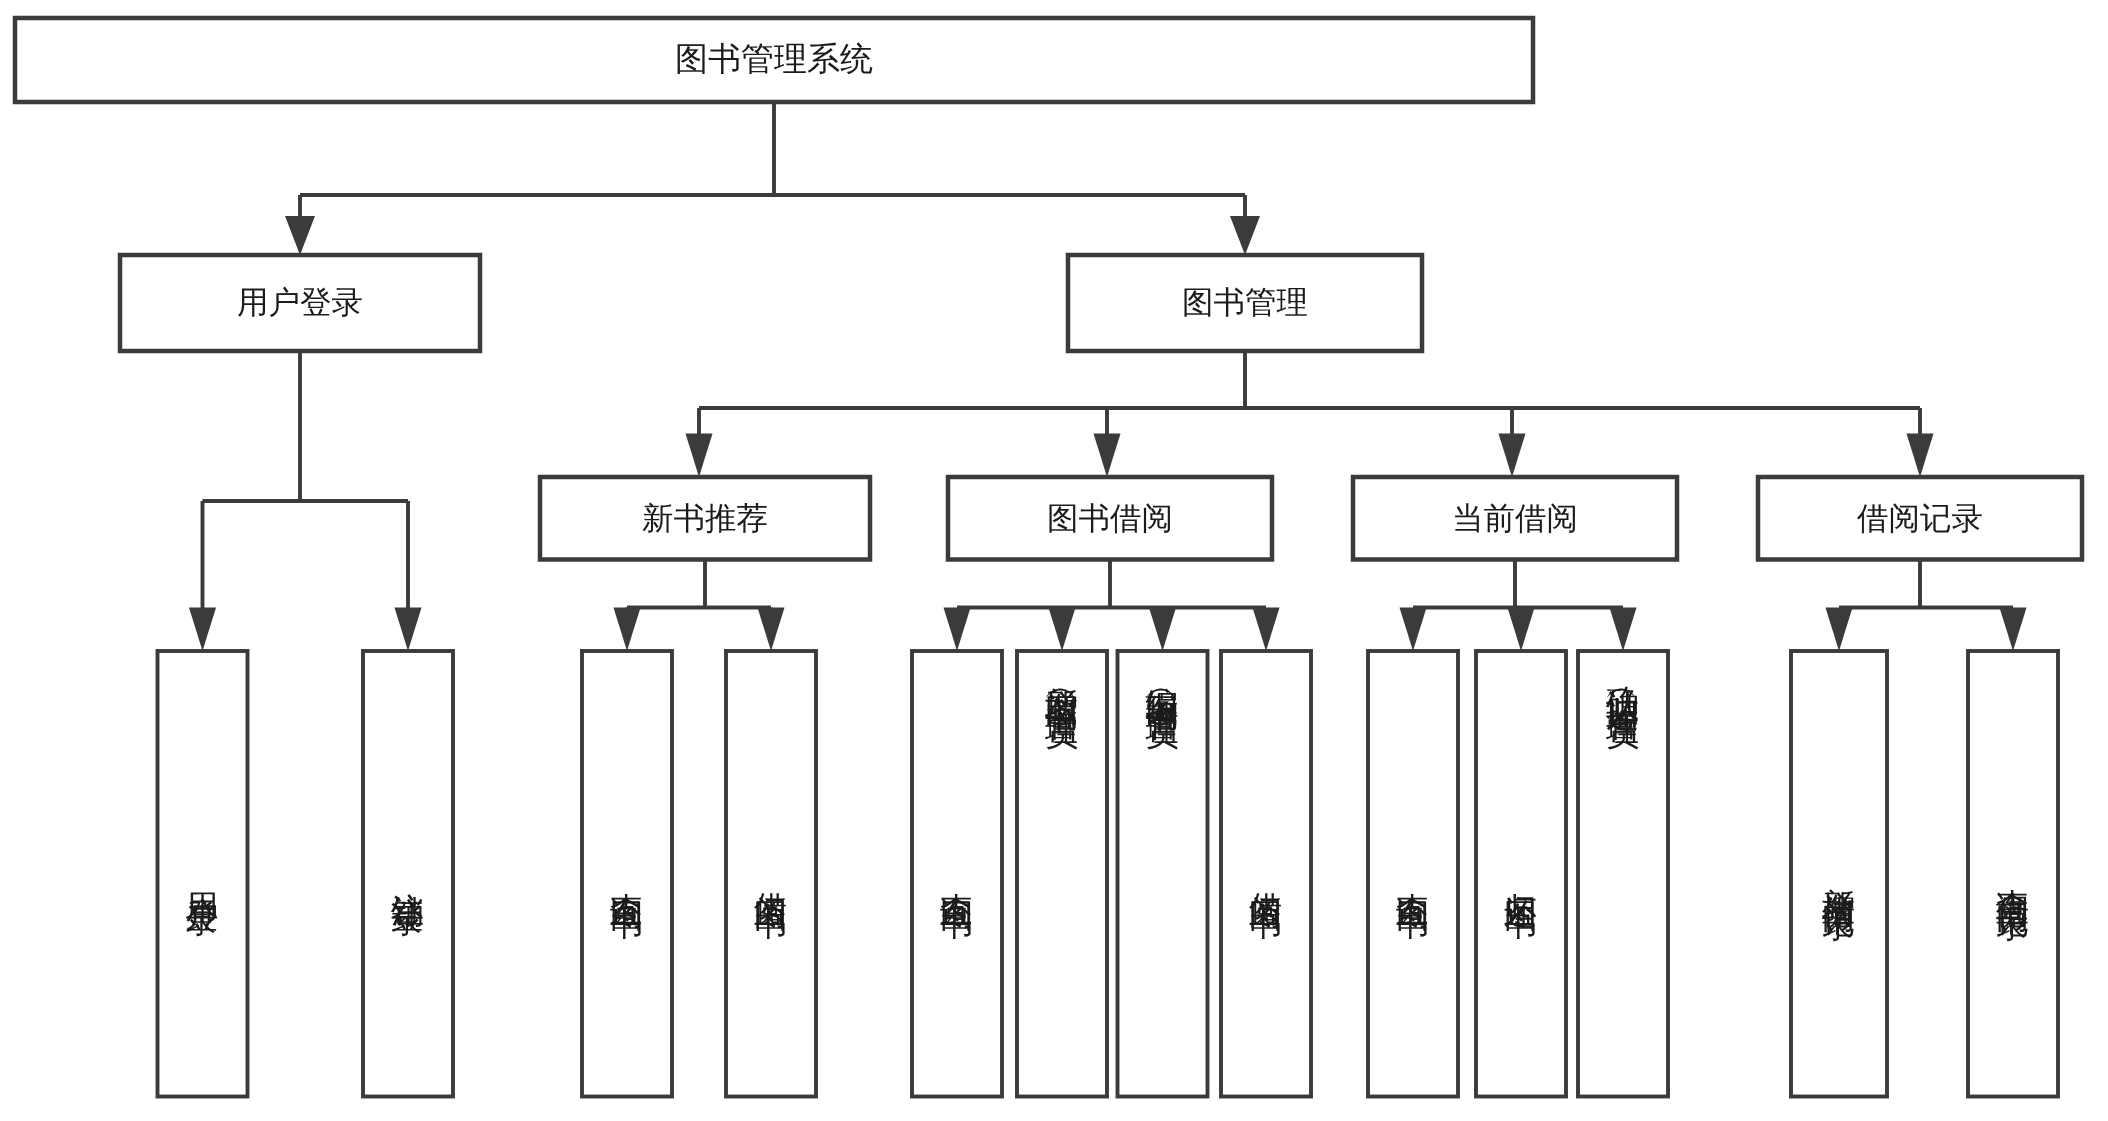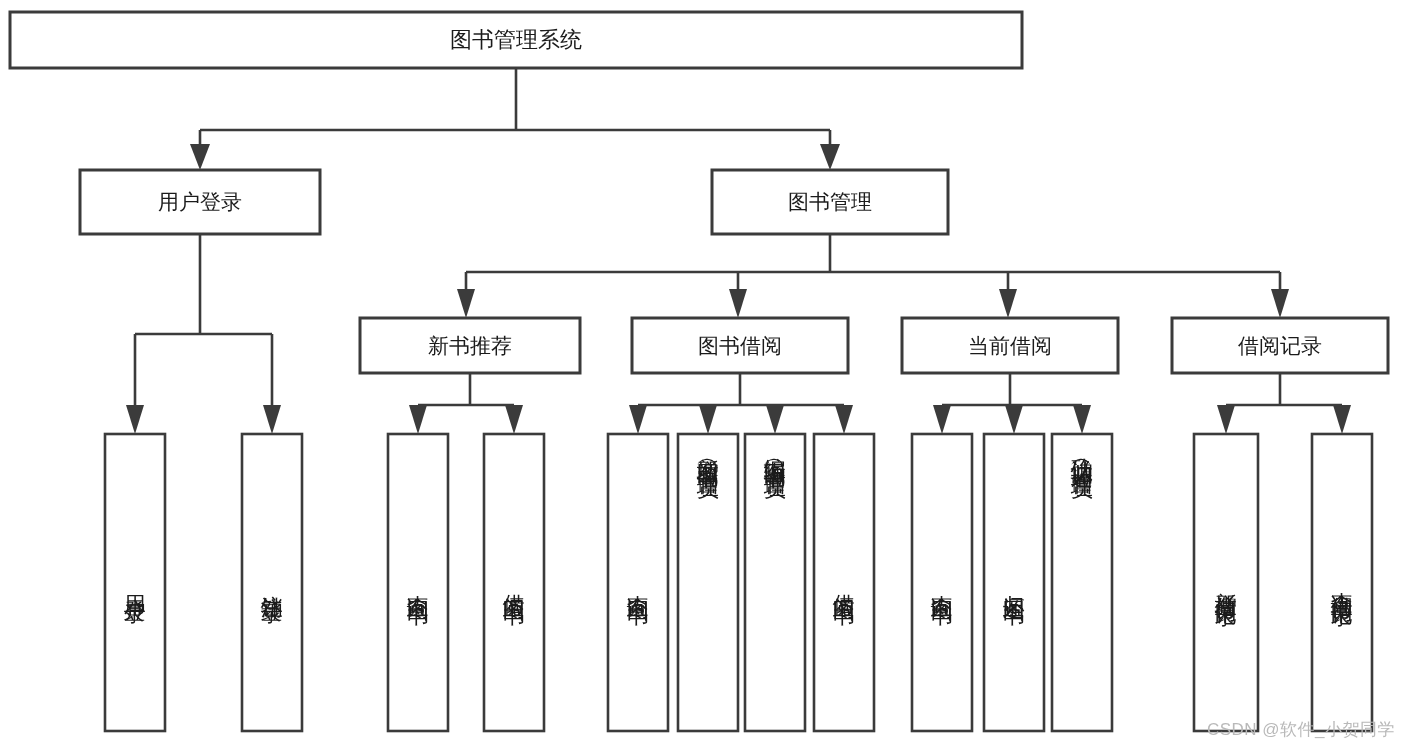--- a/index.html
+++ b/index.html
@@ -222,14 +222,13 @@
   <div class="v-label-wrap" style="left:1052px; top:440px; width:60px; height:291px;">
     <span class="v-label">确认归还（管理员）</span>
   </div>
   <div class="v-label-wrap" style="left:1194px; top:434px; width:64px; height:297px; justify-content:center;">
     <span class="v-label">新增借阅记录</span>
   </div>
   <div class="v-label-wrap" style="left:1312px; top:434px; width:60px; height:297px; justify-content:center;">
     <span class="v-label">查询借阅记录</span>
   </div>
 
-  <div class="watermark">CSDN @软件_小贺同学</div>
 </div>
 
 </body></html>

